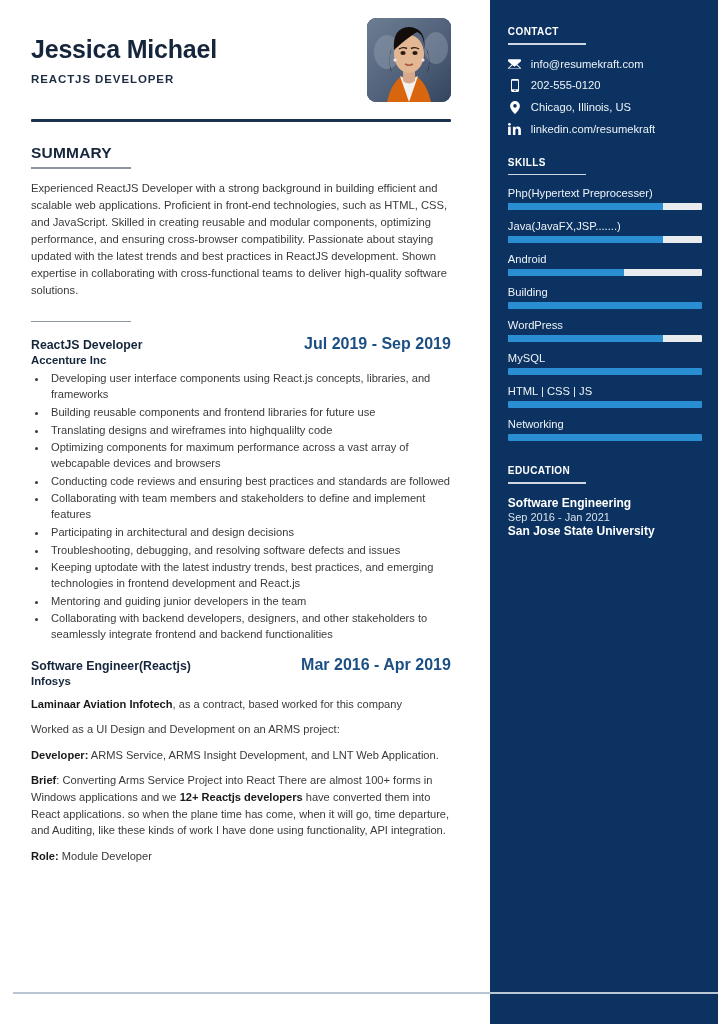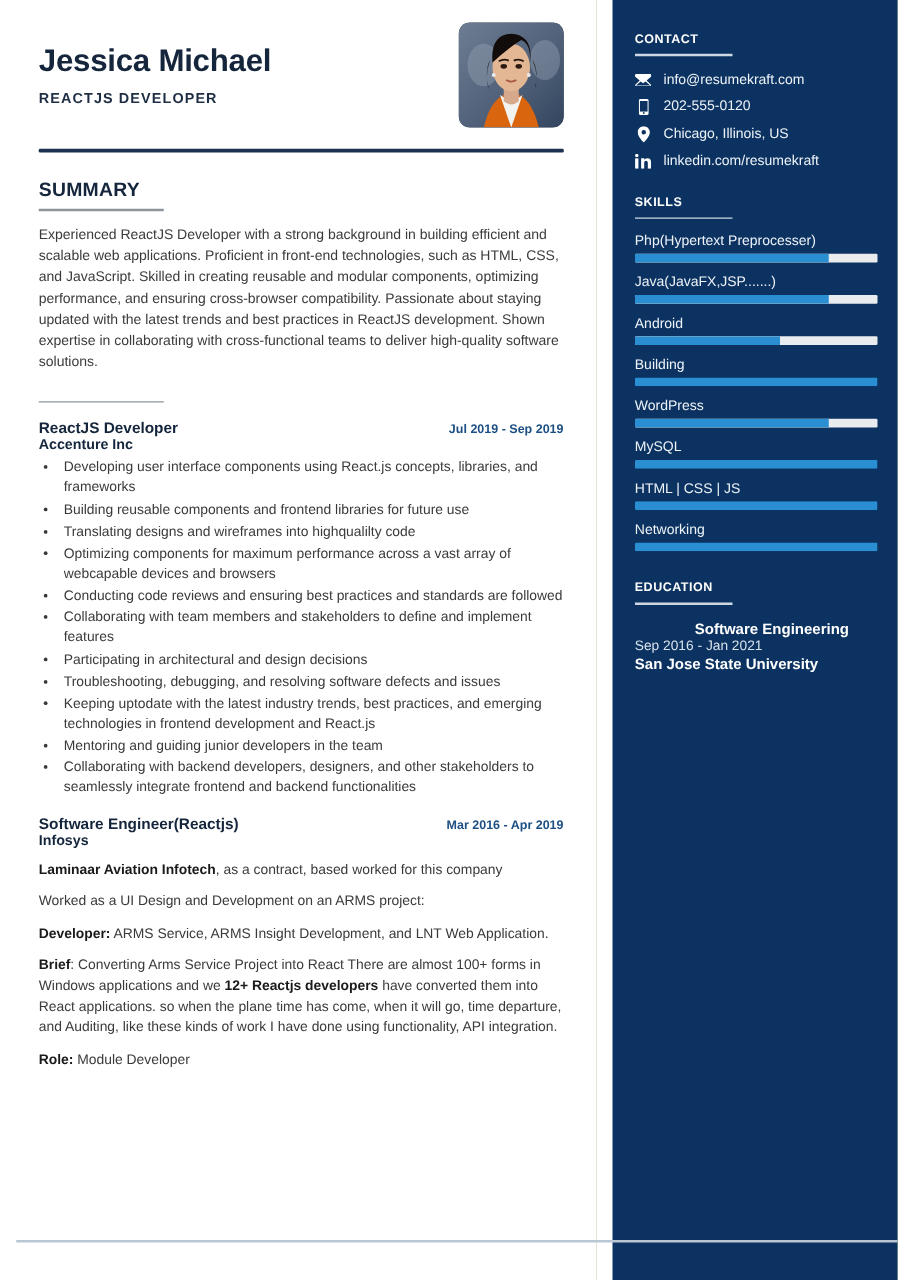--- a/index.html
+++ b/index.html
@@ -89,21 +89,21 @@
     display: flex;
     justify-content: space-between;
     align-items: baseline;
   }
   .job-role {
     font-size: 12.3px;
     font-weight: 700;
     color: #14253c;
   }
   .job-dates {
-    font-size: 10px;
+    font-size: 16px;
     font-weight: 700;
     color: #1c4f84;
     white-space: nowrap;
   }
   .job-company {
     font-size: 11.4px;
     font-weight: 700;
     color: #14253c;
     margin-top: 1px;
   }
@@ -194,21 +194,20 @@
     height: 100%;
     background: #2a8ed3;
   }
 
   .education-section { margin-top: 24px; }
   .edu-block { margin-top: 12px; }
   .edu-degree {
     font-size: 12px;
     font-weight: 700;
     color: #ffffff;
-    margin-left: 48px;
   }
   .edu-dates {
     font-size: 11px;
     color: #d7e1ea;
     margin-top: 1px;
   }
   .edu-school {
     font-size: 12px;
     font-weight: 700;
     color: #ffffff;

